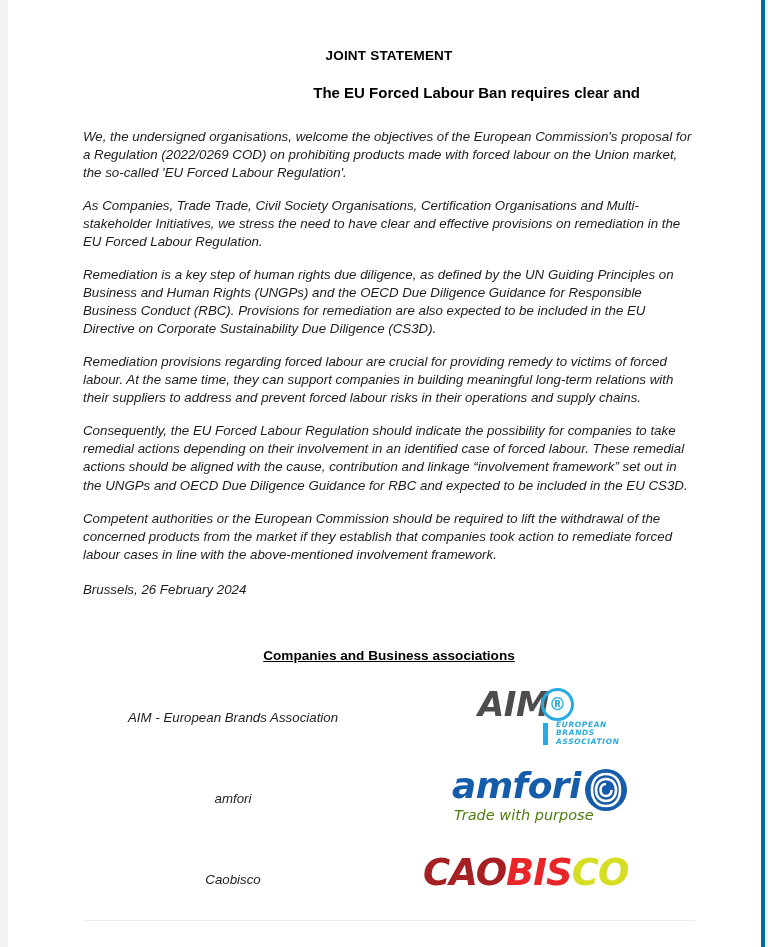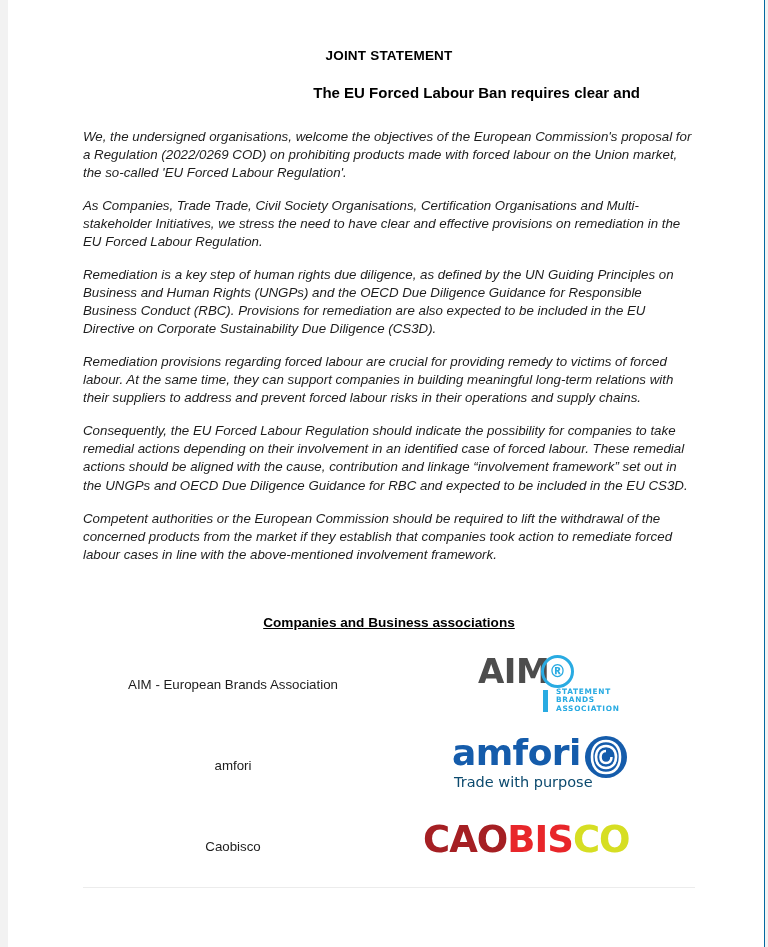--- a/index.html
+++ b/index.html
@@ -13,21 +13,21 @@
     overflow: hidden;
     font-family: "Liberation Sans", sans-serif;
   }
   .page {
     position: absolute;
     left: 8px;
     top: 0;
     width: 757px;
     height: 947px;
     background: #ffffff;
-    border-right: 1px solid #0369a1;
+    border-right: 4px solid #0369a1;
     box-sizing: border-box;
     overflow: hidden;
   }
   .content {
     position: absolute;
     left: 75px;
     top: 0;
     width: 612px;
   }
   .doc-title {
@@ -74,20 +74,21 @@
   table.signatories {
     margin-top: 14px;
     width: 612px;
     border-collapse: collapse;
     table-layout: fixed;
   }
   table.signatories td {
     border: 0;
     vertical-align: middle;
     padding: 0;
+    font-style: italic;
   }
   td.org-name {
     width: 300px;
     font-size: 13.3px;
     color: #1d1d1d;
     text-align: center;
     padding: 0 6px;
   }
   td.org-logo {
     width: 312px;
@@ -168,21 +169,21 @@
     font-weight: bold;
     color: #155cab;
     letter-spacing: -0.6px;
     font-family: "DejaVu Sans", sans-serif;
   }
   .amfori-tag {
     position: absolute;
     left: 10px;
     top: 42px;
     font-size: 14.5px;
-    color: #0c4a6e;
+    color: #4d7c0f;
     font-family: "DejaVu Sans", sans-serif;
   }
   .amfori-mark {
     position: absolute;
     left: 140px;
     top: 3px;
     width: 44px;
     height: 44px;
   }
 
@@ -220,35 +221,36 @@
       <span>The EU Forced Labour Ban requires clear and</span><br>
     </div>
 
     <div class="paras">
       <p class="body-para">We, the undersigned organisations, welcome the objectives of the European Commission's proposal for a Regulation (2022/0269 COD) on prohibiting products made with forced labour on the Union market, the so-called 'EU Forced Labour Regulation'.</p>
       <p class="body-para">As Companies, Trade Trade, Civil Society Organisations, Certification Organisations and Multi-stakeholder Initiatives, we stress the need to have clear and effective provisions on remediation in the EU Forced Labour Regulation.</p>
       <p class="body-para">Remediation is a key step of human rights due diligence, as defined by the UN Guiding Principles on Business and Human Rights (UNGPs) and the OECD Due Diligence Guidance for Responsible Business Conduct (RBC). Provisions for remediation are also expected to be included in the EU Directive on Corporate Sustainability Due Diligence (CS3D).</p>
       <p class="body-para">Remediation provisions regarding forced labour are crucial for providing remedy to victims of forced labour. At the same time, they can support companies in building meaningful long-term relations with their suppliers to address and prevent forced labour risks in their operations and supply chains.</p>
       <p class="body-para">Consequently, the EU Forced Labour Regulation should indicate the possibility for companies to take remedial actions depending on their involvement in an identified case of forced labour. These remedial actions should be aligned with the cause, contribution and linkage “involvement framework” set out in the UNGPs and OECD Due Diligence Guidance for RBC and expected to be included in the EU CS3D.</p>
       <p class="body-para">Competent authorities or the European Commission should be required to lift the withdrawal of the concerned products from the market if they establish that companies took action to remediate forced labour cases in line with the above-mentioned involvement framework.</p>
+      <p class="date-line">Brussels, 26 February 2024</p>
     </div>
 
     <div class="section-heading">Companies and Business associations</div>
 
     <table class="signatories">
       <tbody>
         <tr>
           <td class="org-name">AIM - European Brands Association</td>
           <td class="org-logo">
             <span class="aim-logo">
               <span class="aim-word">AIM</span>
               <span class="aim-reg">®</span>
               <span class="aim-bar"></span>
               <span class="aim-sub">
-                <span>STATEMENT</span><br>
+                <span>EUROPEAN</span><br>
                 <span>BRANDS</span><br>
                 <span>ASSOCIATION</span>
               </span>
             </span>
           </td>
         </tr>
 
         <tr>
           <td class="org-name">amfori</td>
           <td class="org-logo">

